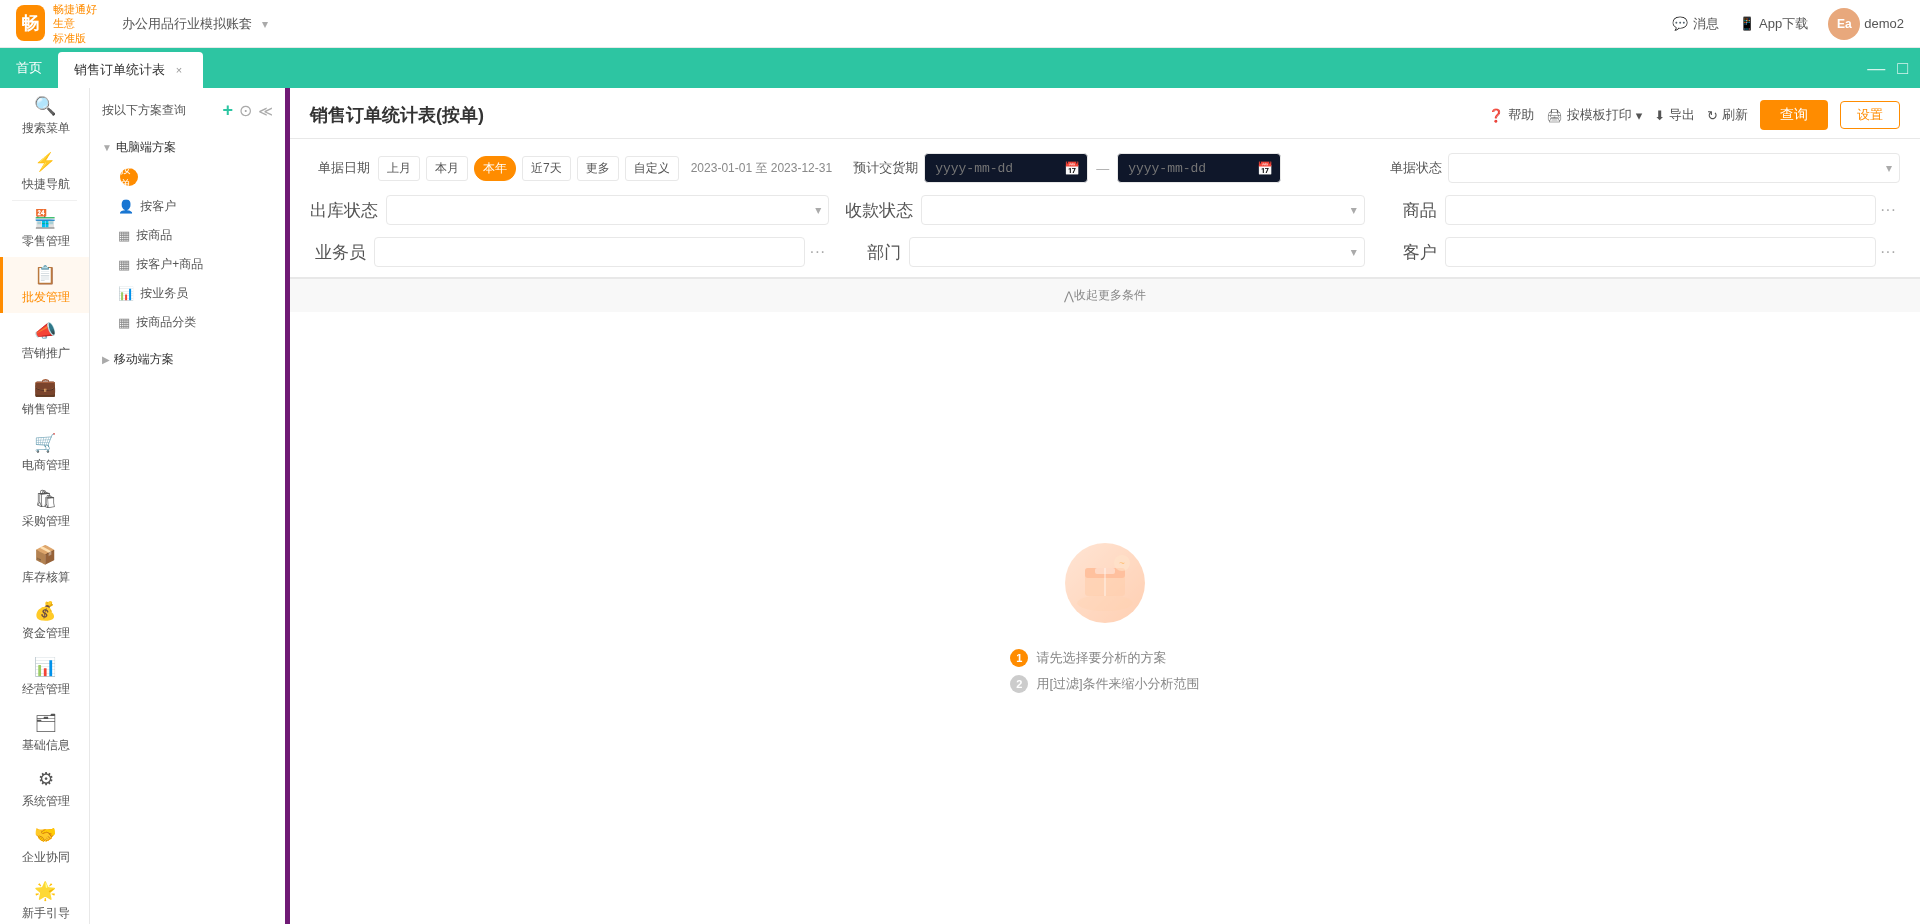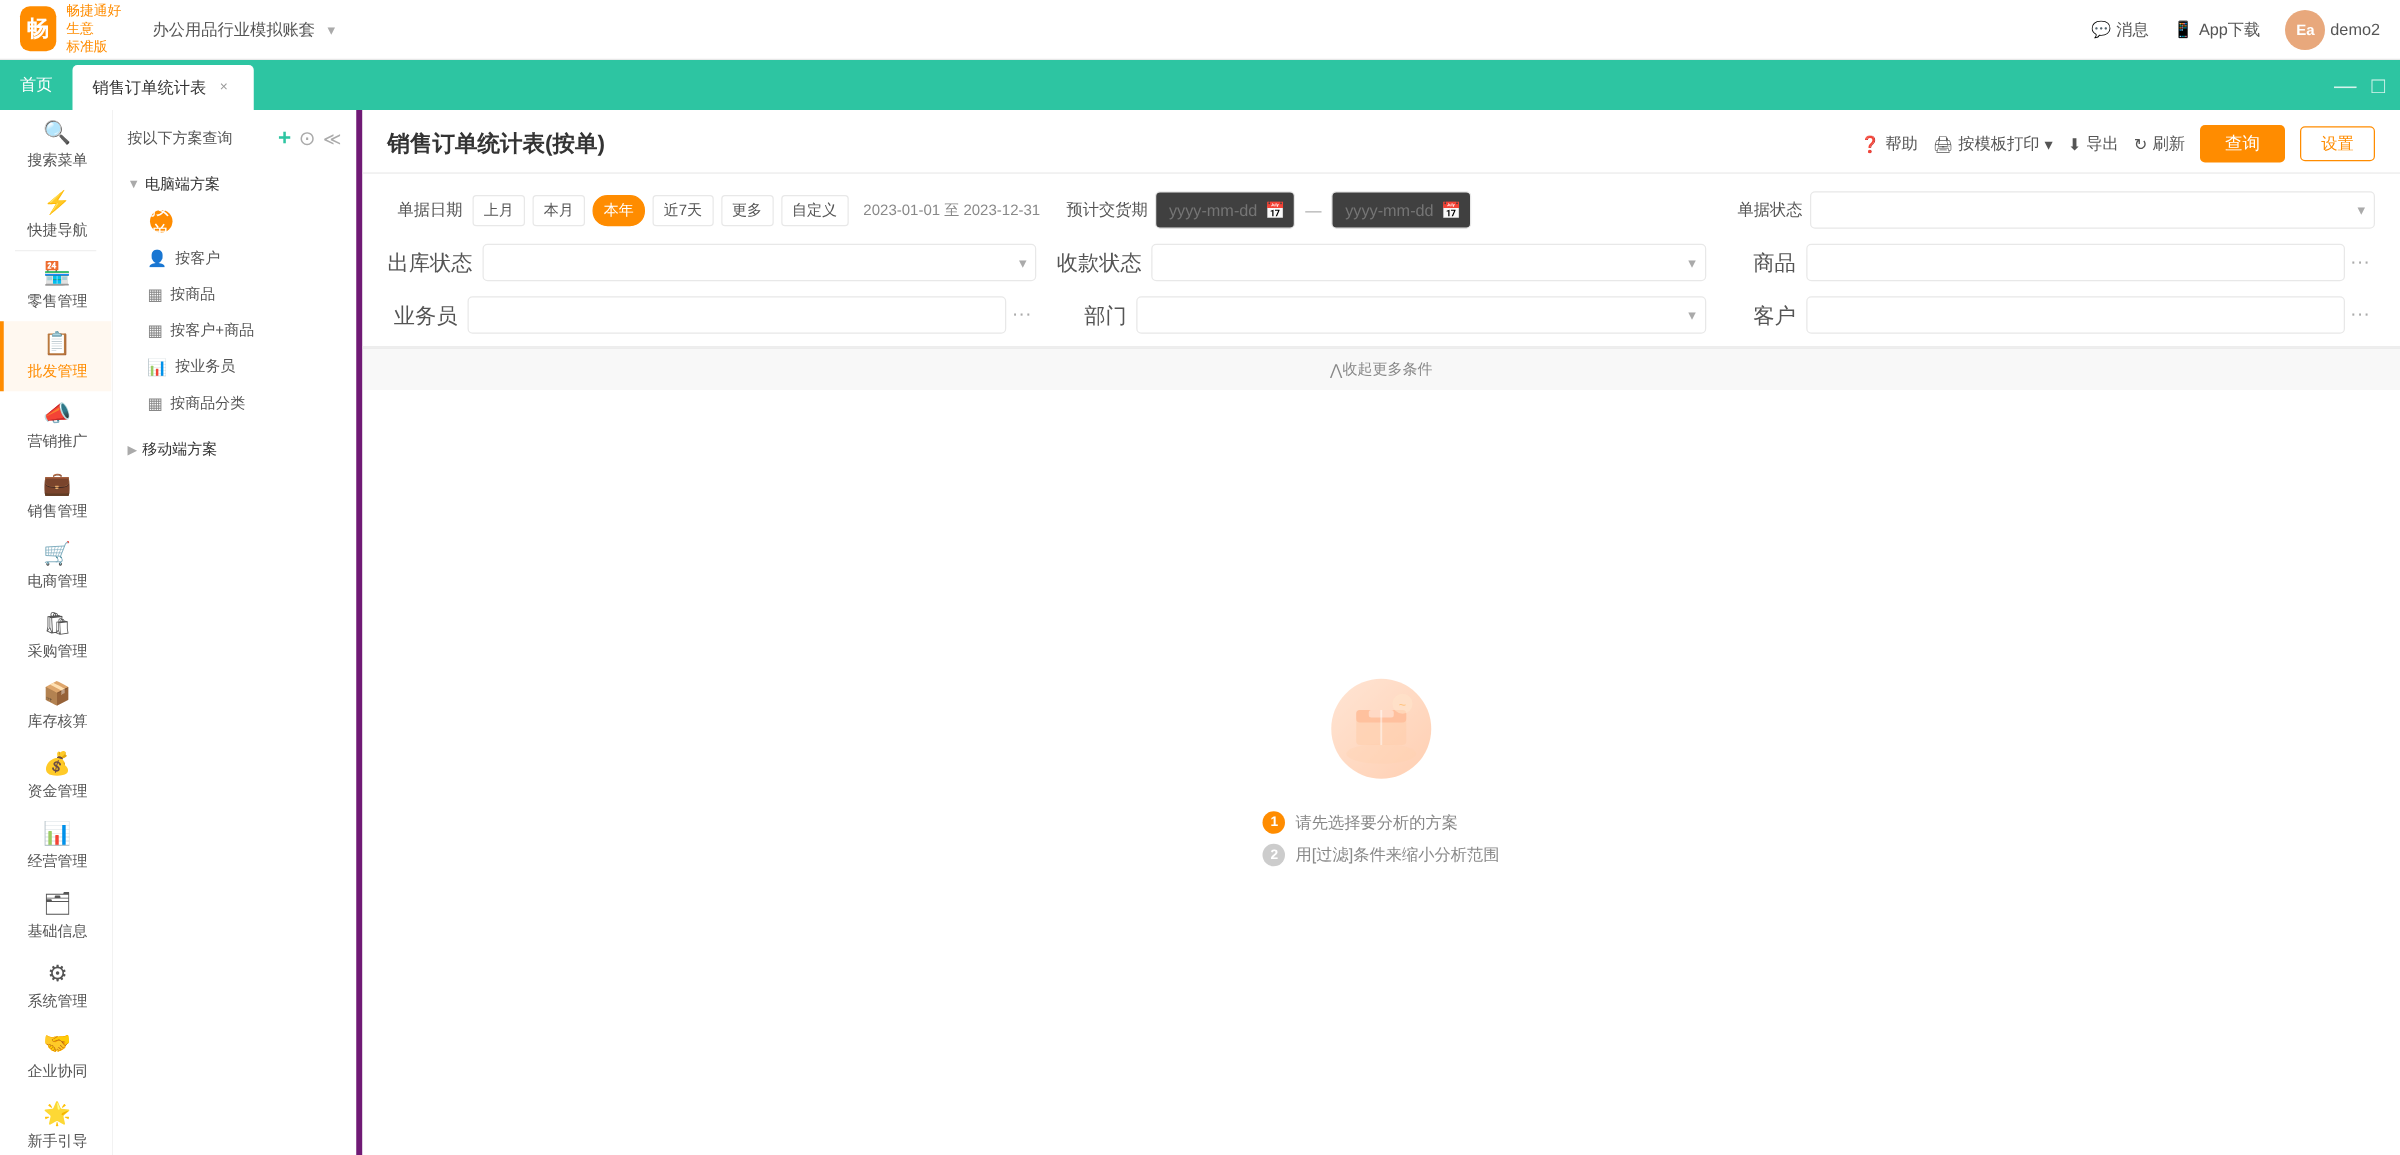--- a/index.html
+++ b/index.html
@@ -43,21 +43,21 @@
     .left-panel { width: 200px; background: #fff; border-right: 5px solid #701a75; flex-shrink: 0; overflow-y: auto; }
     .left-panel-header { display: flex; align-items: center; justify-content: space-between; padding: 12px 12px 8px 12px; font-size: 12px; color: #555; }
     .left-panel-header-actions { display: flex; align-items: center; gap: 6px; color: #aaa; }
     .left-panel-header-actions span { cursor: pointer; font-size: 14px; }
     .scheme-category { padding: 4px 12px; }
     .scheme-category-title { display: flex; align-items: center; gap: 4px; font-size: 12px; color: #333; padding: 6px 0; cursor: pointer; }
     .scheme-category-title .arrow { font-size: 10px; color: #aaa; }
     .scheme-item { display: flex; align-items: center; gap: 6px; padding: 6px 0 6px 16px; font-size: 12px; color: #555; cursor: pointer; border-radius: 4px; }
     .scheme-item.active { color: #ff8c00; }
     .scheme-item .s-icon { font-size: 14px; color: #2dc5a2; }
-    .active-badge { background: #ff8c00; color: #fff; border-radius: 50%; width: 18px; height: 18px; display: flex; align-items: center; justify-content: center; font-size: 16px; margin-left: 2px; }
+    .active-badge { background: #ff8c00; color: #fff; border-radius: 50%; width: 18px; height: 18px; display: flex; align-items: center; justify-content: center; font-size: 11px; margin-left: 2px; }
     .scheme-category-2 { padding: 4px 12px; }
     .scheme-category-2-title { display: flex; align-items: center; gap: 4px; font-size: 12px; color: #333; padding: 6px 0; cursor: pointer; }
     .scheme-category-2-title .arrow { font-size: 10px; color: #aaa; }
 
     
     .right-panel { flex: 1; display: flex; flex-direction: column; background: #f5f5f5; overflow: hidden; }
 
     
     .page-header { background: #fff; padding: 12px 20px 8px 20px; display: flex; align-items: center; justify-content: space-between; border-bottom: 1px solid #e8e8e8; flex-shrink: 0; }
     .page-title { font-size: 18px; font-weight: 600; color: #333; }
@@ -76,21 +76,21 @@
     .date-btn.active { background: #ff8c00; color: #fff; border-color: #ff8c00; border-radius: 12px; }
     .date-range { display: flex; align-items: center; gap: 6px; margin-left: 4px; font-size: 12px; color: #888; }
     .filter-input-group { display: flex; align-items: center; flex: 1; position: relative; }
     .filter-input { height: 30px; border: 1px solid #e8e8e8; border-radius: 4px; padding: 0 30px 0 10px; font-size: 13px; font-family: inherit; color: #333; width: 100%; outline: none; background: #fff; }
     .filter-select { height: 30px; border: 1px solid #e8e8e8; border-radius: 4px; padding: 0 28px 0 10px; font-size: 13px; font-family: inherit; color: #333; width: 100%; outline: none; background: #fff; appearance: none; cursor: pointer; }
     .select-wrapper { position: relative; flex: 1; }
     .select-wrapper::after { content: '▾'; position: absolute; right: 8px; top: 50%; transform: translateY(-50%); color: #aaa; font-size: 12px; pointer-events: none; }
     .filter-dots { color: #aaa; font-size: 16px; cursor: pointer; padding: 0 4px; }
     .filter-dash { color: #aaa; padding: 0 2px; }
     .date-input-wrap { display: flex; align-items: center; position: relative; }
-    .date-input { height: 30px; border: 1px solid #e8e8e8; border-radius: 4px; padding: 0 28px 0 10px; font-size: 13px; font-family: Liberation Sans, sans-serif; color: #aaa; width: 112px; outline: none; background: #404040; }
+    .date-input { height: 30px; border: 1px solid #e8e8e8; border-radius: 4px; padding: 0 28px 0 10px; font-size: 13px; font-family: Liberation Mono, monospace; color: #aaa; width: 164px; outline: none; background: #0f172a; }
     .date-input-icon { position: absolute; right: 8px; top: 50%; transform: translateY(-50%); color: #aaa; font-size: 13px; pointer-events: none; }
     .filter-col { flex: 1; display: flex; align-items: center; gap: 8px; }
     .filter-col-label { font-size: 17px; color: #555; white-space: nowrap; min-width: 56px; text-align: right; font-family: Liberation Serif, serif; }
     .collapse-bar { display: flex; align-items: center; justify-content: center; padding: 8px 0; background: #f8f8f8; cursor: pointer; border-top: 1px solid #e8e8e8; flex-shrink: 0; }
     .collapse-bar span { font-size: 12px; color: #888; display: flex; align-items: center; gap: 4px; }
 
     
     .results-area { flex: 1; display: flex; flex-direction: column; align-items: center; justify-content: center; background: #fff; margin: 0; }
     .empty-state { display: flex; flex-direction: column; align-items: center; gap: 16px; }
     .empty-icon { width: 100px; height: 90px; position: relative; }

